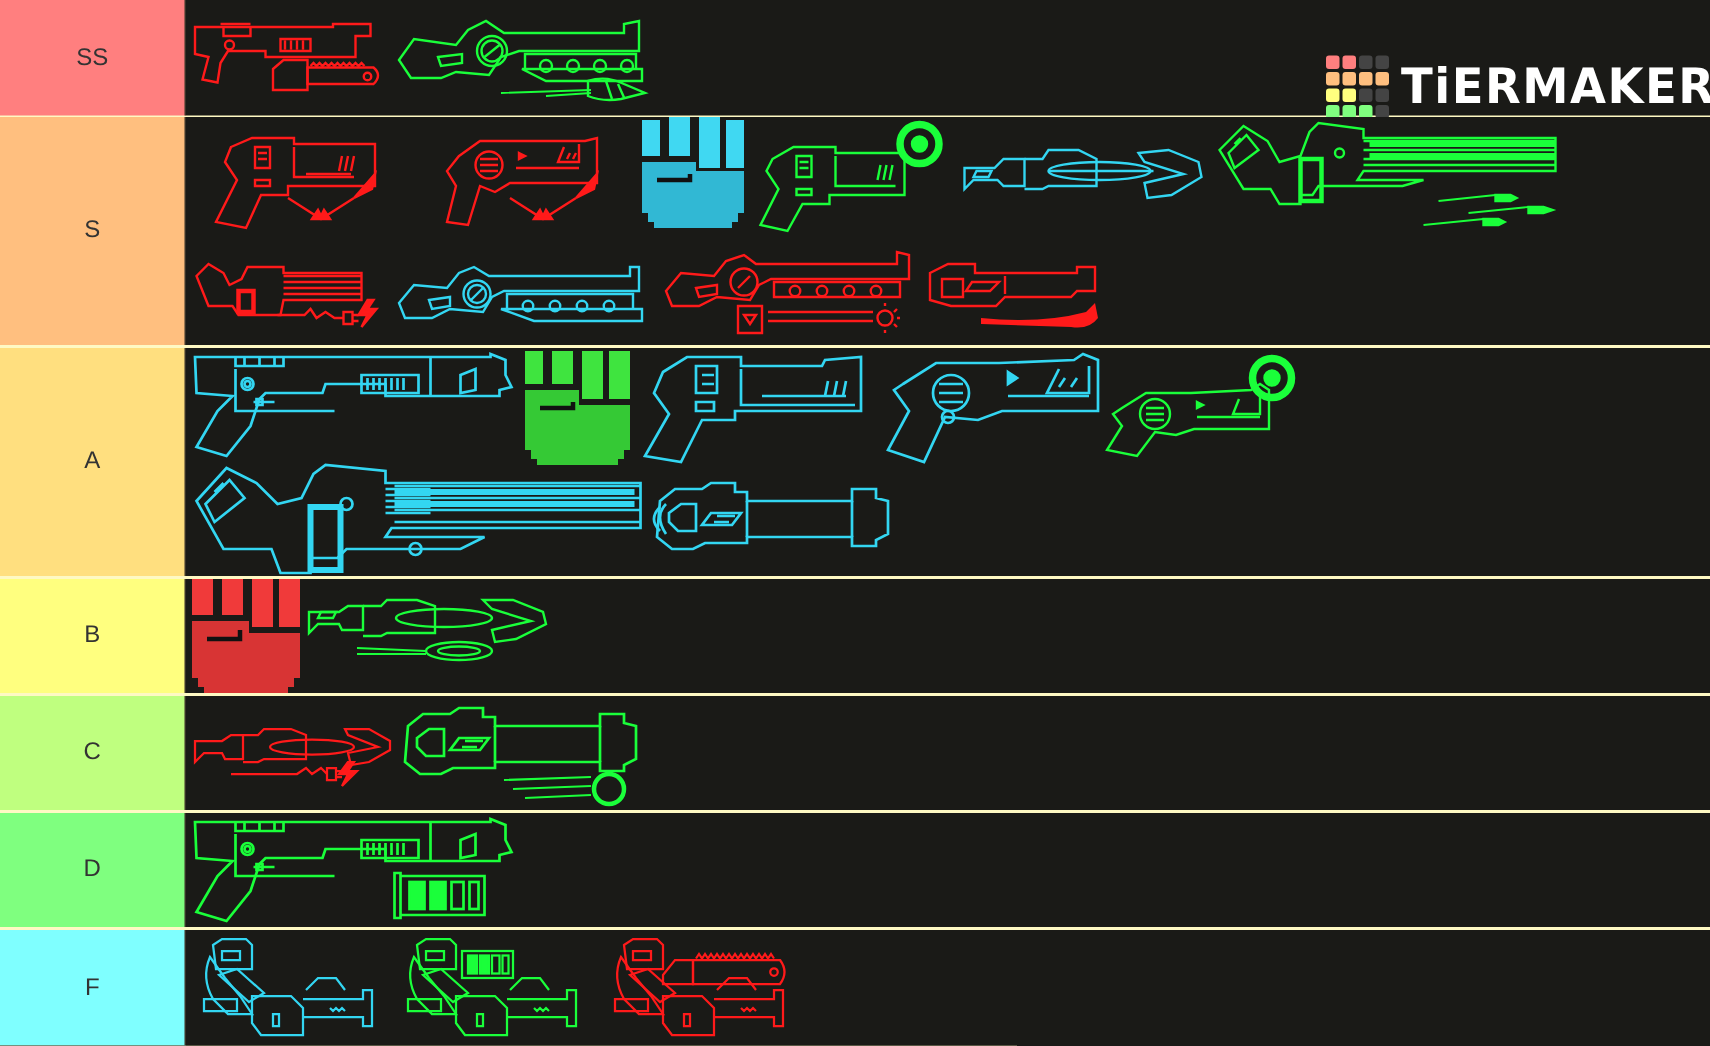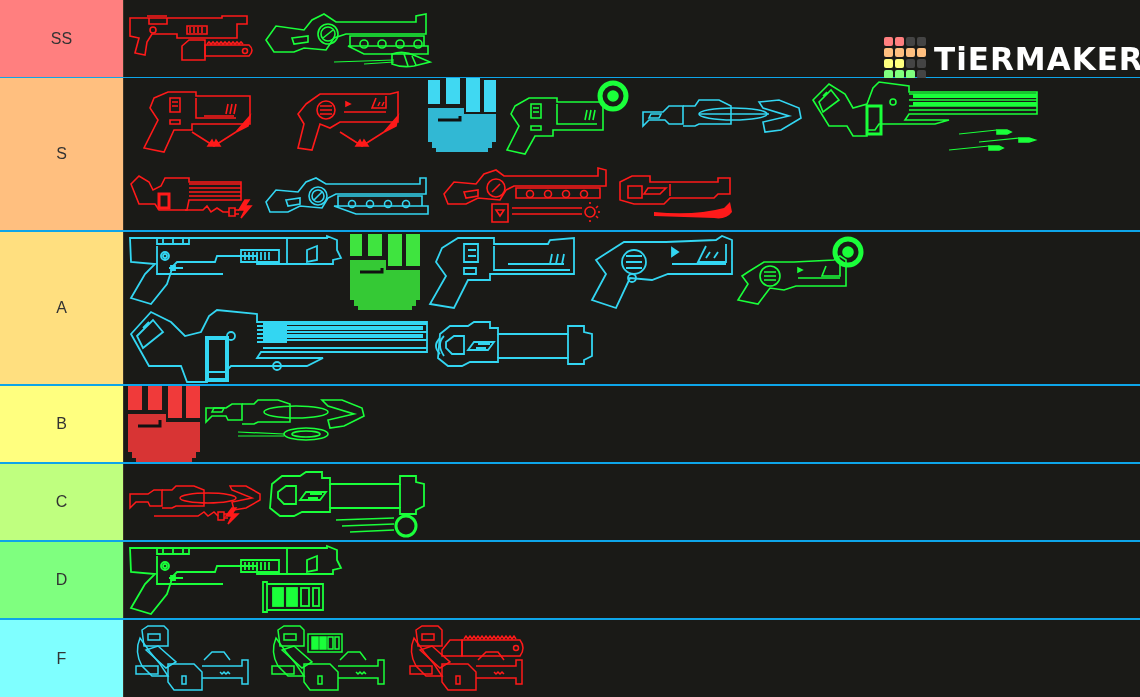--- a/index.html
+++ b/index.html
@@ -1,18 +1,18 @@
 <!DOCTYPE html>
 <html><head>
 <meta charset="utf-8">
 <style>
   * { box-sizing: border-box; margin: 0; padding: 0; }
   html, body { width: 1140px; height: 697px; background: #000; overflow: hidden; }
   body { font-family: "Liberation Sans", "DejaVu Sans", sans-serif; position: relative; }
-  .tier-list { position: absolute; left: 0; top: 0; width: 1140px; height: 697px; background: #0ea5e9; }
+  .tier-list { position: absolute; left: 0; top: 0; width: 1140px; height: 697px; background: #fef9c3; }
   .tier-row { position: absolute; left: 0; width: 1140px; display: flex; }
   .tier-label {
     width: 124px; height: 100%; display: flex; align-items: center; justify-content: center;
     font-size: 16px; color: #333; border-right: 1px solid #3a3328;
   }
   .tier-items {
     flex: 1; height: 100%; background: #1a1a17; position: relative;
   }
   .item { position: absolute; }
   .item svg { width: 100%; height: 100%; display: block; overflow: visible; }

